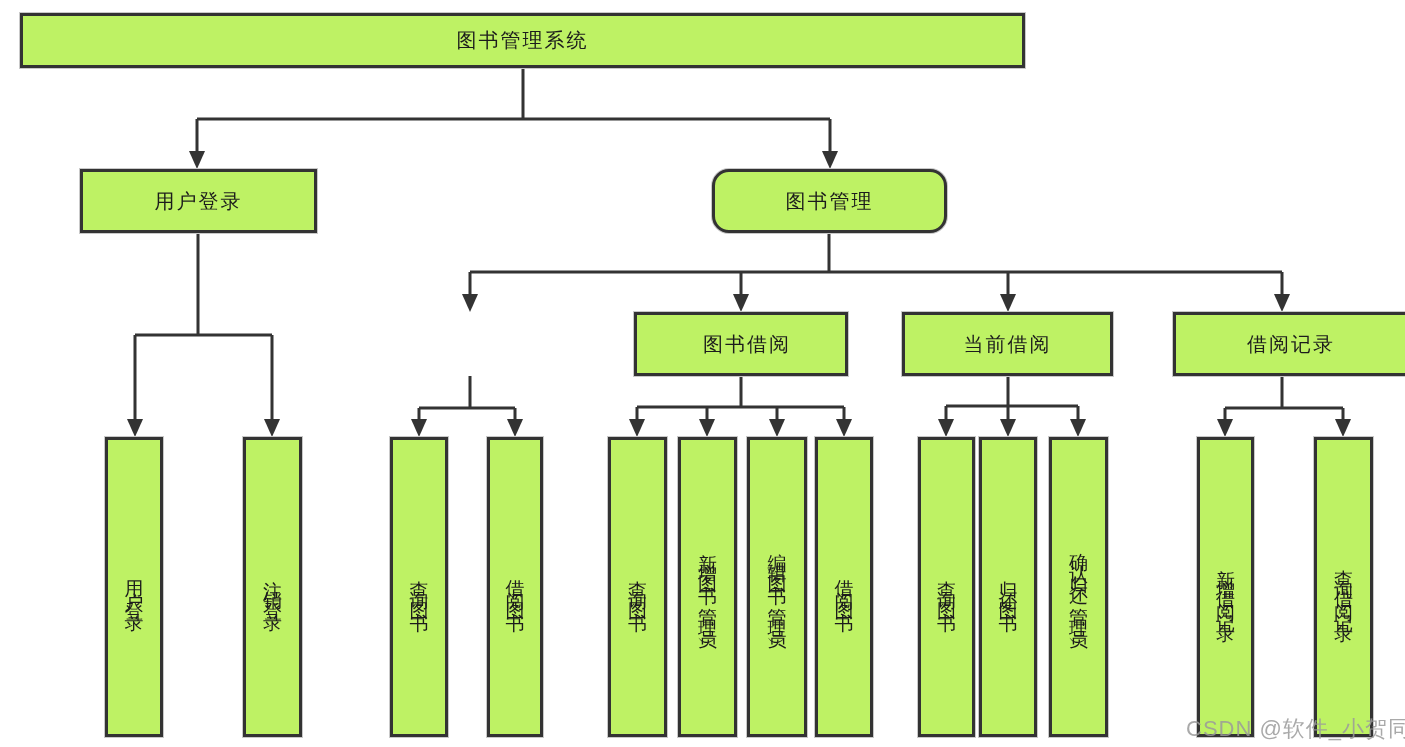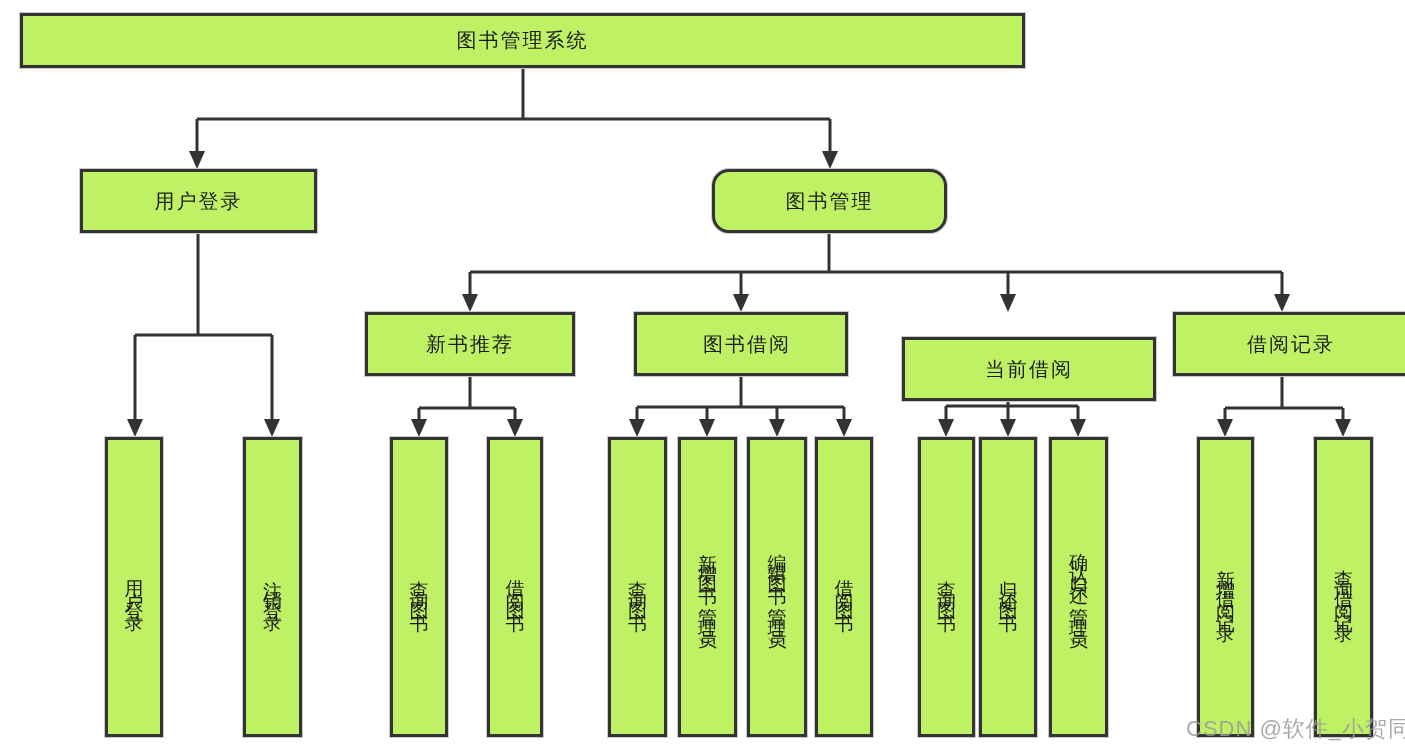--- a/index.html
+++ b/index.html
@@ -41,21 +41,21 @@
     letter-spacing: 11px;
     color: #1c1c1c;
     white-space: nowrap;
   }
   
   .n-root   { left: 20px;   top: 13px;  width: 1005px; height: 55px; }
   .n-ulogin { left: 80px;   top: 169px; width: 237px;  height: 64px; }
   .n-bmgmt  { left: 712px;  top: 169px; width: 235px;  height: 64px; border-radius: 17px; }
   .n-nbr    { left: 365px;  top: 312px; width: 210px;  height: 64px; }
   .n-bbw    { left: 634px;  top: 312px; width: 214px;  height: 64px; padding-left: 12px; }
-  .n-cbw    { left: 902px;  top: 312px; width: 254px;  height: 64px; margin-top: 25px; }
+  .n-cbw    { left: 902px;  top: 312px; width: 211px;  height: 64px; }
   .n-brec   { left: 1173px; top: 312px; width: 236px;  height: 64px; }
   .leaf { top: 437px; height: 300px; }
   .l-ul1 { left: 105px;  width: 58px; }
   .l-ul2 { left: 243px;  width: 59px; }
   .l-nb1 { left: 390px;  width: 58px; }
   .l-nb2 { left: 487px;  width: 56px; }
   .l-bb1 { left: 608px;  width: 59px; }
   .l-bb2 { left: 678px;  width: 59px; }
   .l-bb3 { left: 747px;  width: 60px; }
   .l-bb4 { left: 815px;  width: 58px; }
@@ -125,23 +125,20 @@
     <span class="hlabel">图书管理系统</span>
   </div>
 
   <div class="box n-ulogin">
     <span class="hlabel">用户登录</span>
   </div>
   <div class="box n-bmgmt">
     <span class="hlabel">图书管理</span>
   </div>
 
-  <div class="box n-nbr">
-    <span class="hlabel">新书推荐</span>
-  </div>
   <div class="box n-bbw">
     <span class="hlabel">图书借阅</span>
   </div>
   <div class="box n-cbw">
     <span class="hlabel">当前借阅</span>
   </div>
   <div class="box n-brec">
     <span class="hlabel">借阅记录</span>
   </div>
 

